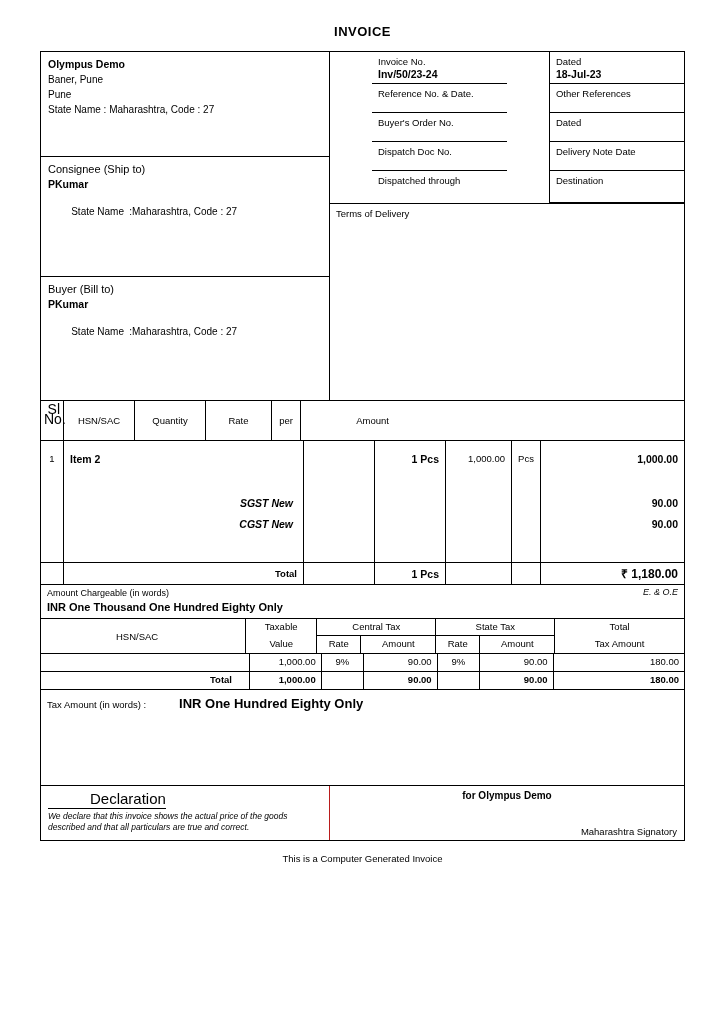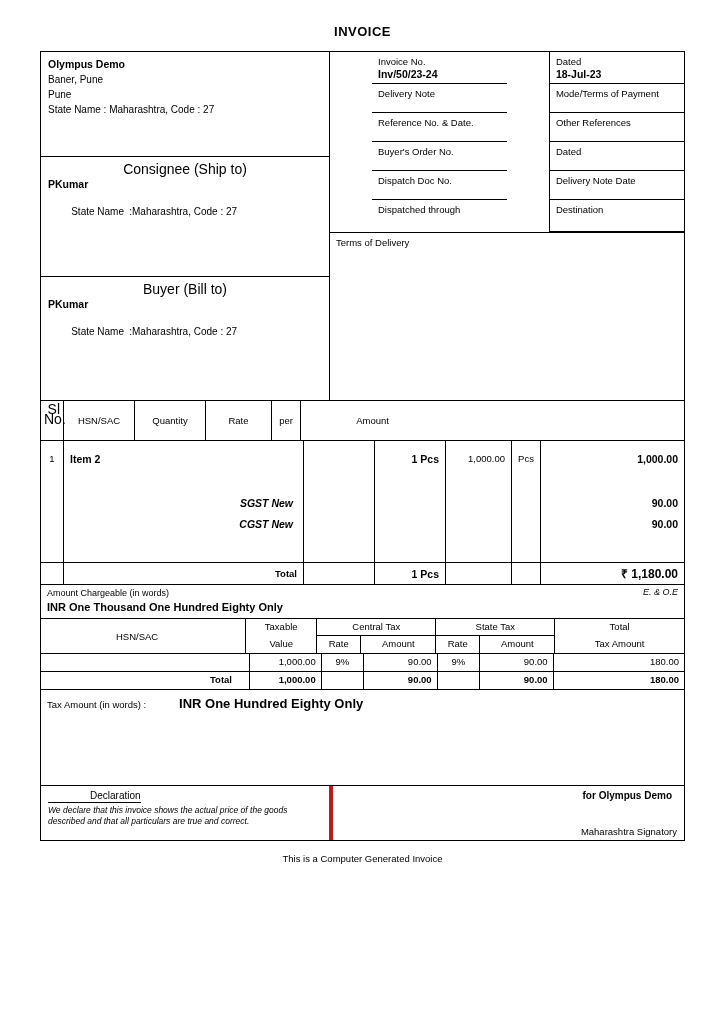--- a/index.html
+++ b/index.html
@@ -59,22 +59,21 @@
   .party {
     box-sizing: border-box;
     padding: 5px 7px 6px 7px;
     line-height: 15px;
   }
   .party-name {
     font-weight: bold;
     font-size: 10.5px;
   }
   .small-label {
-    font-size: 14px;
-    text-align: center;
+    font-size: 11px;
   }
   .seller { height: 104px; }
   .consignee { height: 120px; border-top: 1px solid #000; }
   .buyer { height: 124px; border-top: 1px solid #000; }
   .state-line {
     display: flex;
     text-align: right;
   }
   .state-line .k { width: 76px; }
   .state-line .sep { width: 8px; }
@@ -232,34 +231,34 @@
 
   
   .decl-wrap { display: flex; border-top: 1px solid #000; }
   .decl {
     width: 288px;
     box-sizing: border-box;
     padding: 4px 7px;
     height: 54px;
   }
   .decl .title {
-    font-size: 10px;
+    font-size: 15px;
     border-bottom: 1px solid #000;
     display: inline-block;
     padding-bottom: 1px;
     padding-left: 42px;
   }
   .decl .body { font-size: 8.5px; line-height: 11px; margin-top: 2px; font-style: italic; }
   .sign {
     width: 355px;
     box-sizing: border-box;
-    border-left: 4px solid #b91c1c;
+    border-left: 1px solid #b91c1c;
     padding: 4px 12px;
     position: relative;
-    text-align: right;
+    text-align: center;
   }
   .sign .forco { font-weight: bold; font-size: 10px; }
   .sign .auth {
     position: absolute;
     right: 7px;
     bottom: 3px;
     font-size: 9.5px;
   }
   .sheet-bottom { border-bottom: 1px solid #000; }
   .footnote {
@@ -318,30 +317,20 @@
           <div class="tr-cell h1 bb">
             <div>Invoice No.</div>
             <div class="v">Inv/50/23-24</div>
           </div>
           <div class="tr-cell h1 bb bl">
             <div>Dated</div>
             <div class="v">18-Jul-23</div>
           </div>
         </div>
 
-        <div class="g-row">
-          <div class="tr-cell bb">
-            <div>Delivery Note</div>
-            <div class="v"></div>
-          </div>
-          <div class="tr-cell bb bl">
-            <div>Mode/Terms of Payment</div>
-            <div class="v"></div>
-          </div>
-        </div>
 
         <div class="g-row">
           <div class="tr-cell bb">
             <div>Reference No. &amp; Date.</div>
             <div class="v"></div>
           </div>
           <div class="tr-cell bb bl">
             <div>Other References</div>
             <div class="v"></div>
           </div>

